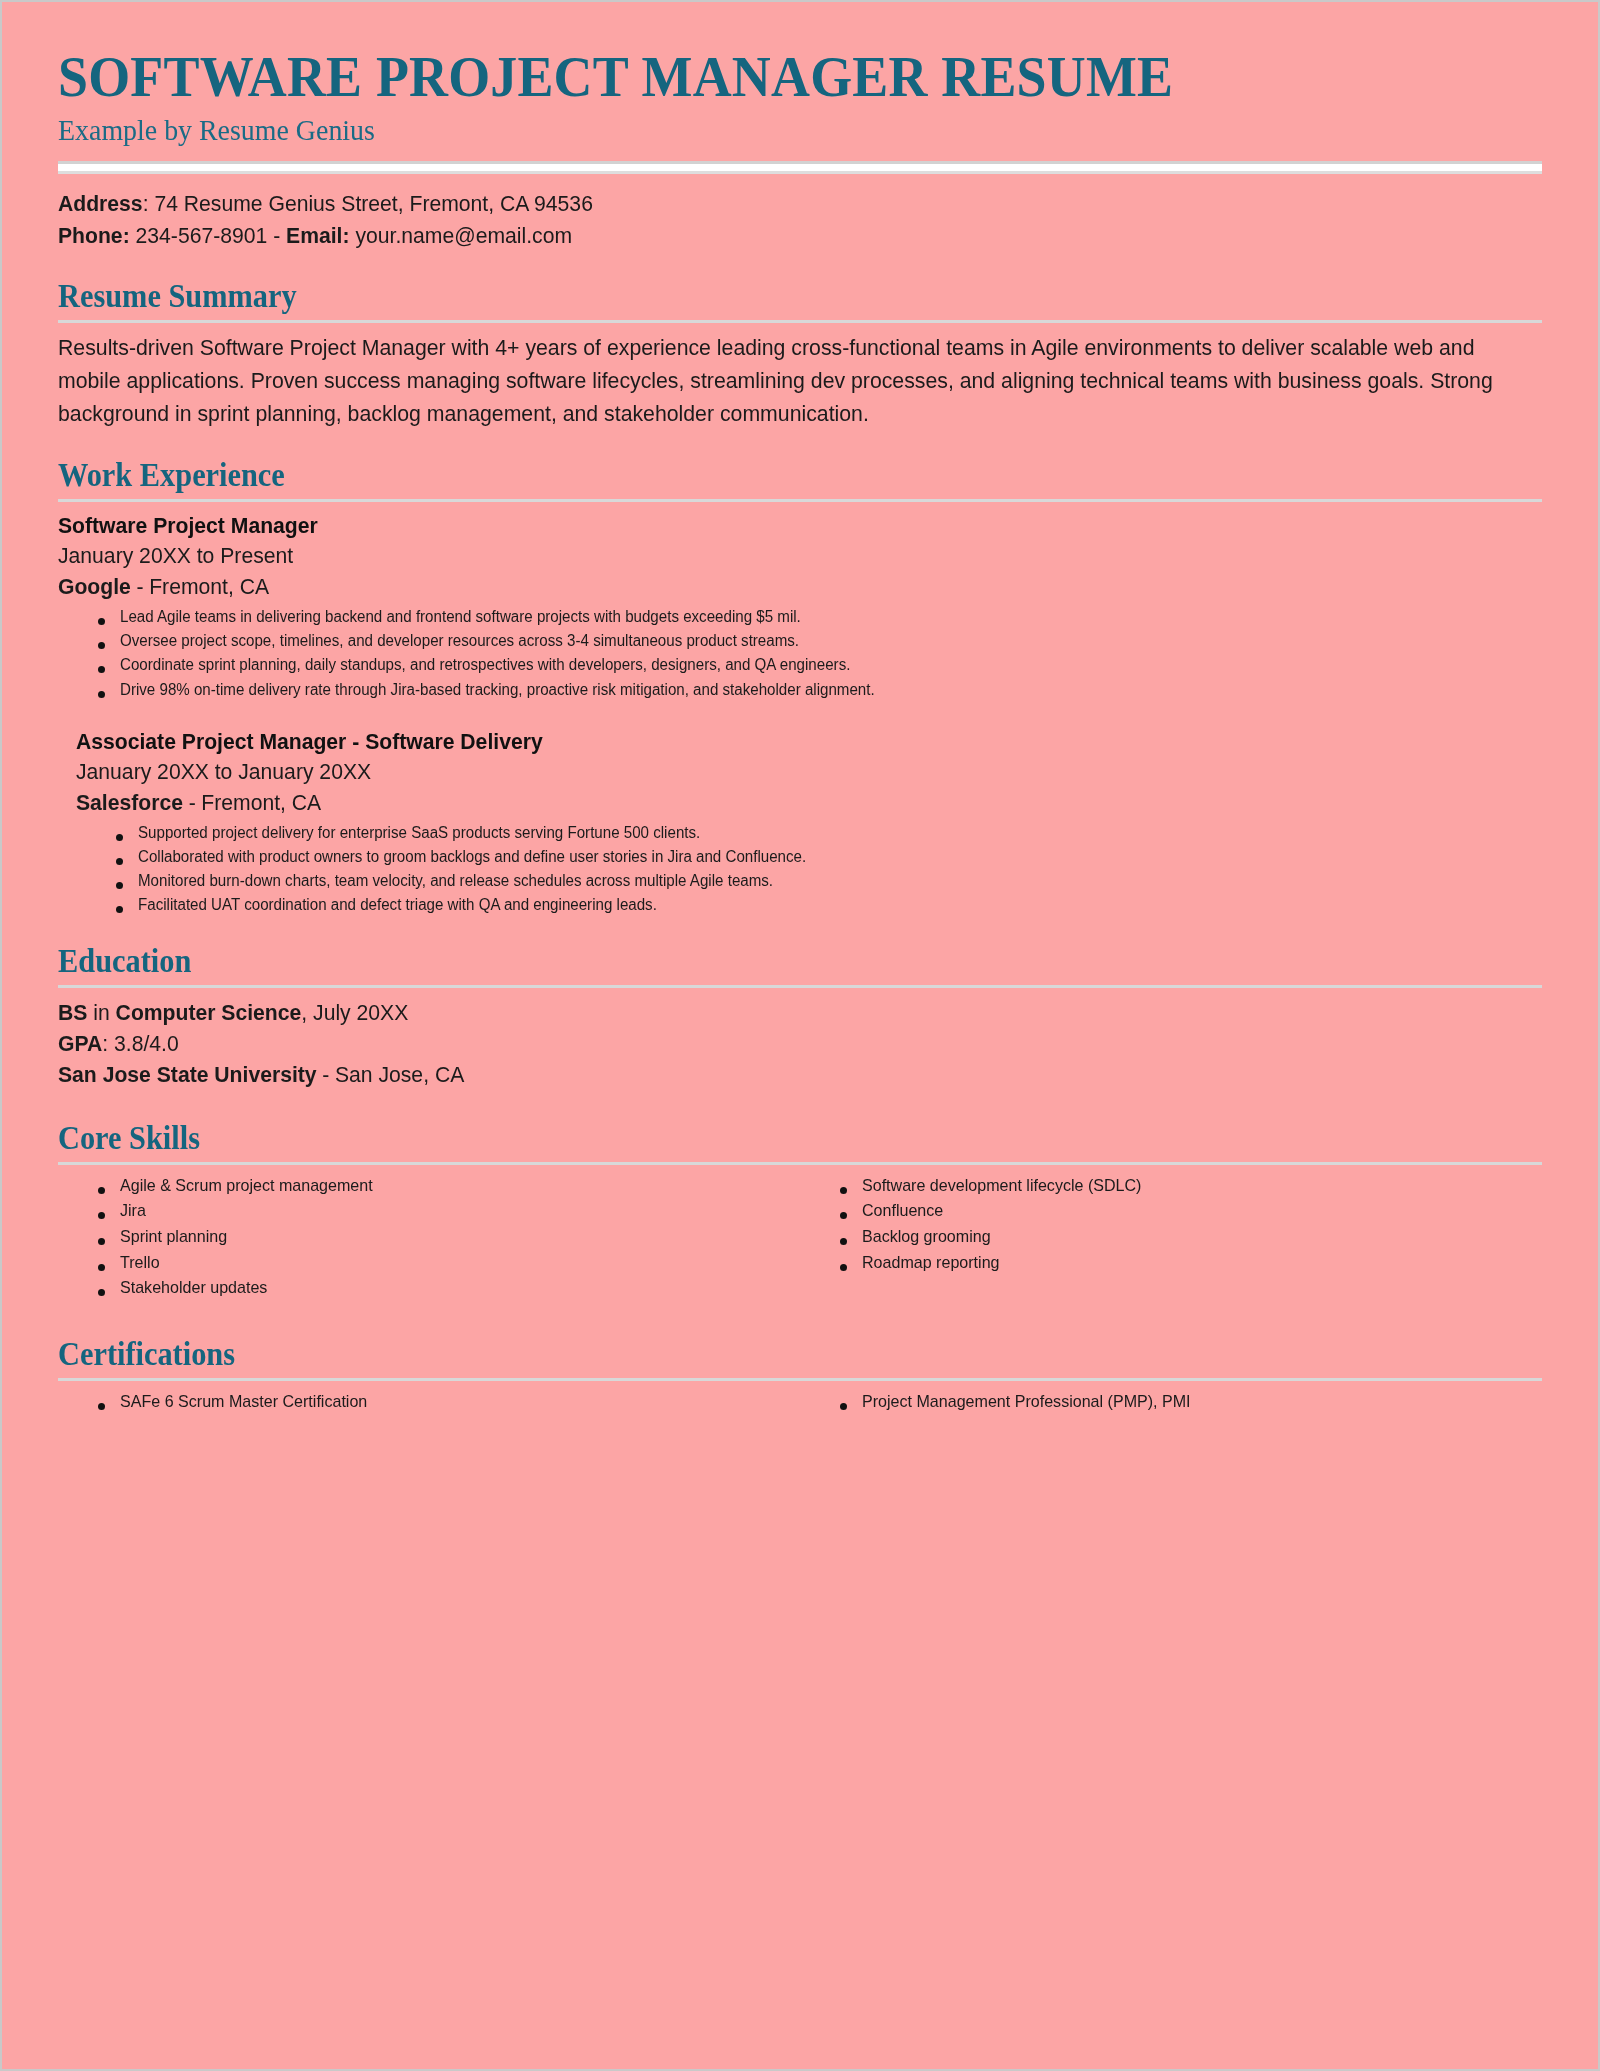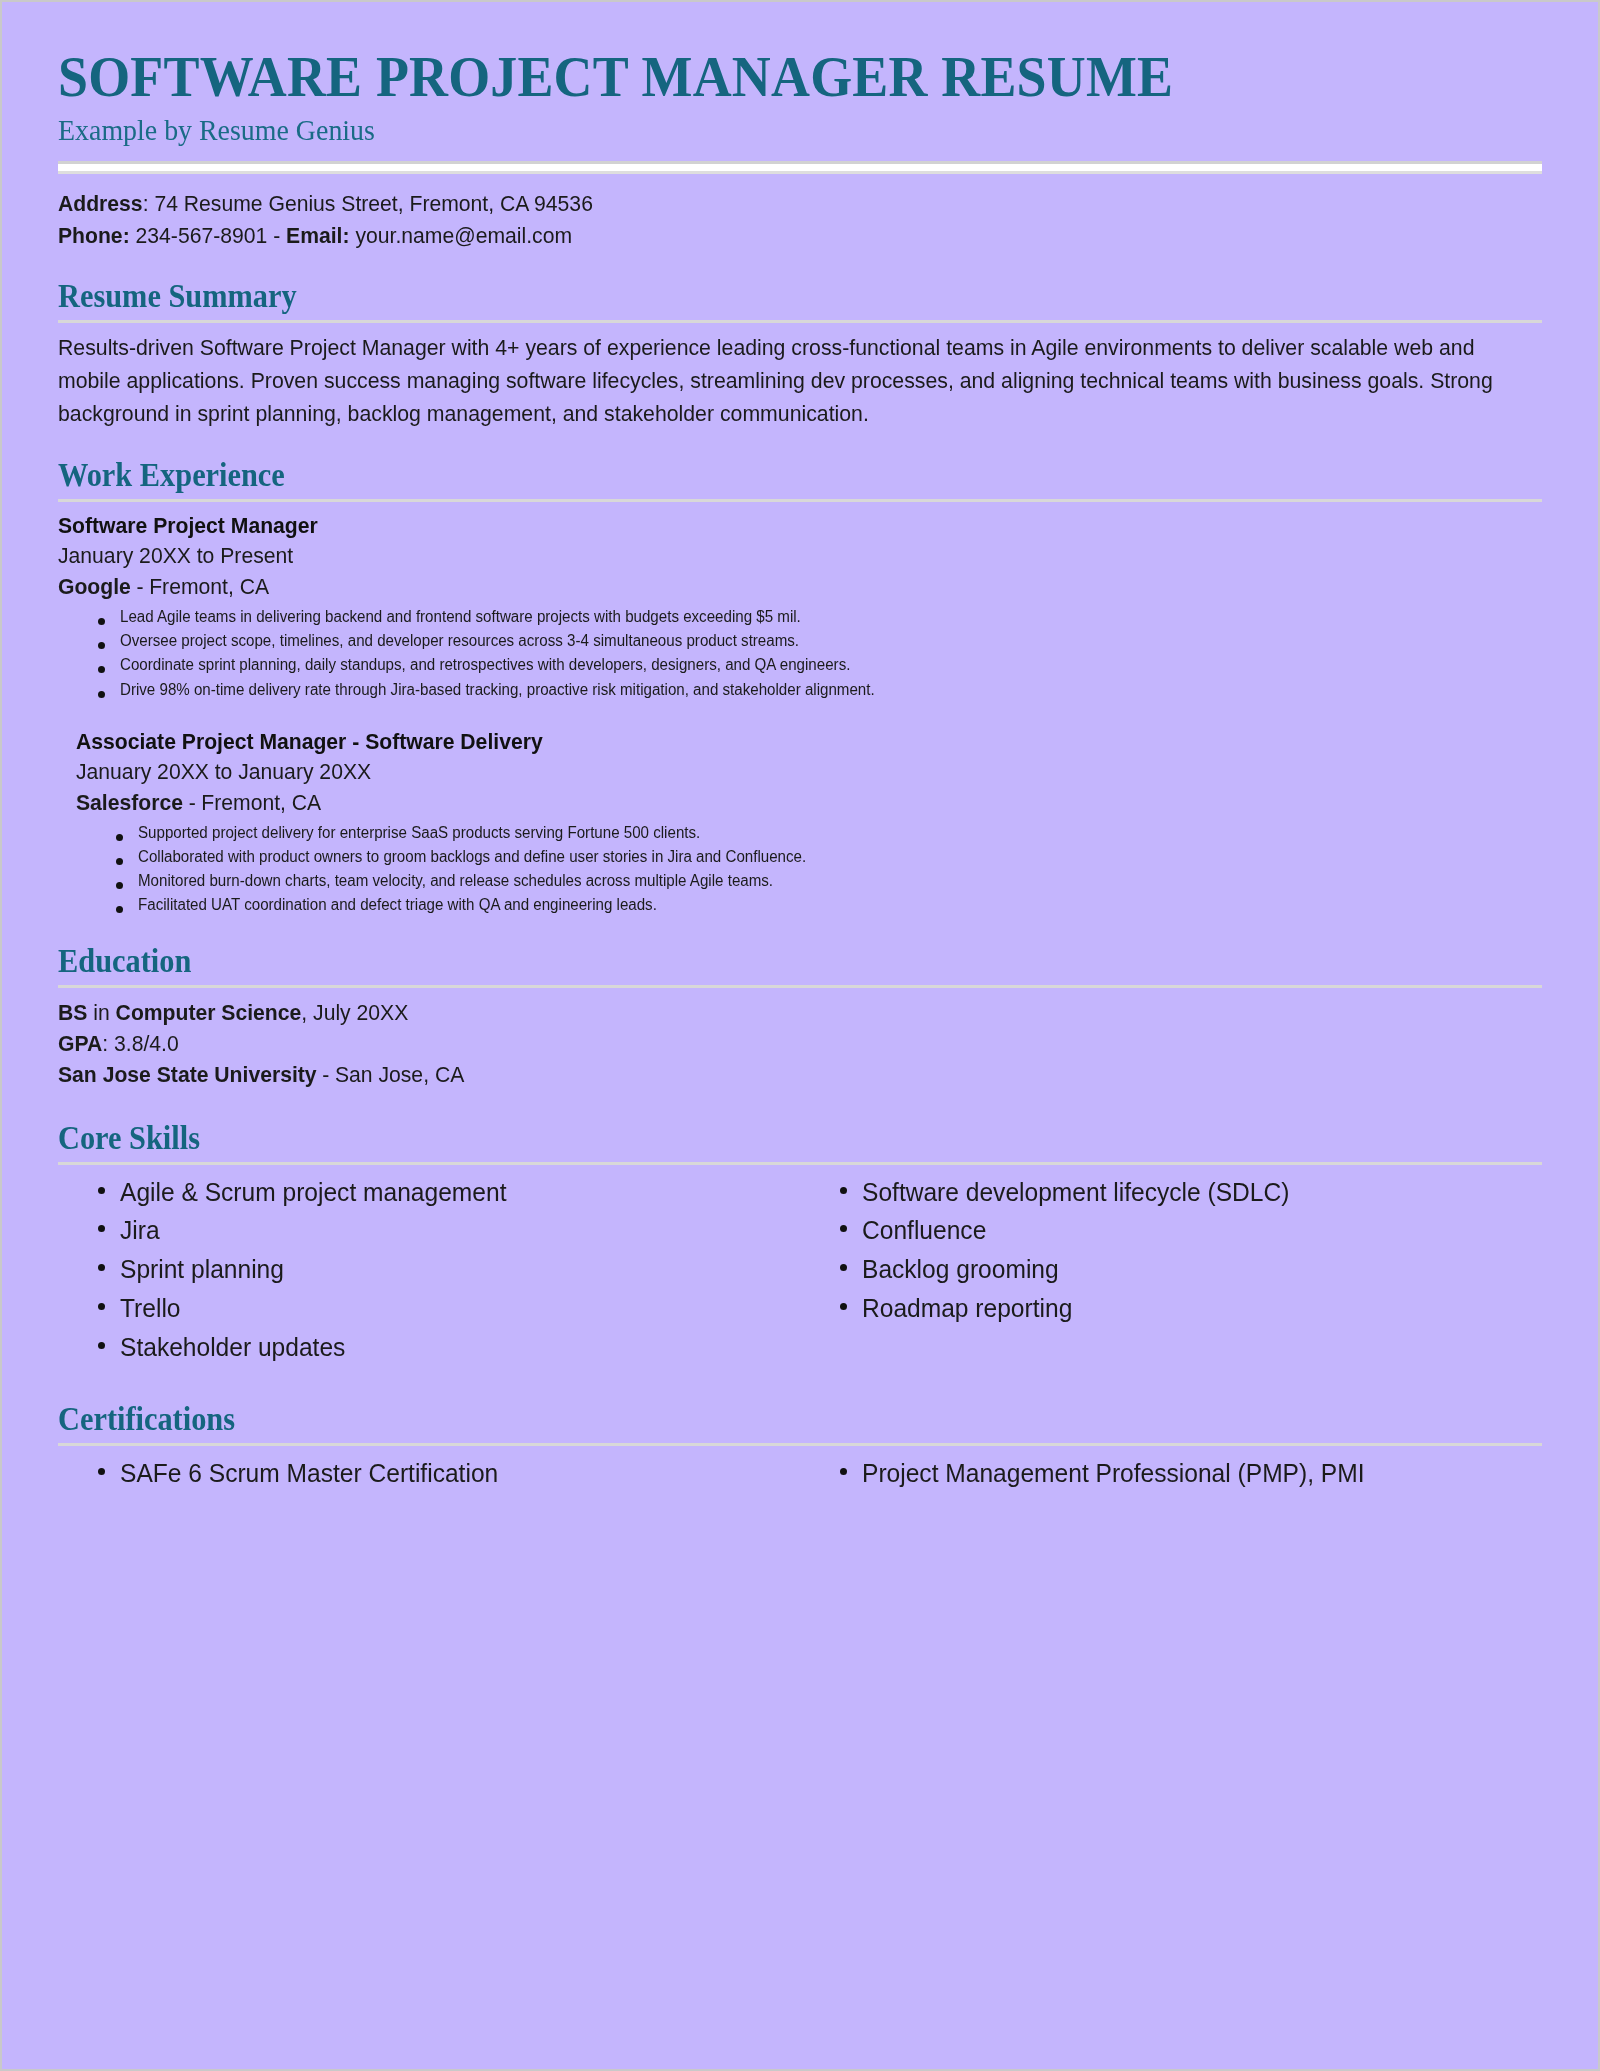--- a/index.html
+++ b/index.html
@@ -4,21 +4,21 @@
 <style>
   html, body {
     margin: 0;
     padding: 0;
     background: #ffffff;
   }
   .page {
     position: relative;
     width: 1600px;
     height: 2071px;
-    background: #c4b5fd;
+    background: #fca5a5;
     box-sizing: border-box;
     border: 2px solid #c9c9c9;
     overflow: hidden;
   }
   .inner {
     padding: 44px 56px 0 56px;
   }
 
   
   .resume-title {
@@ -171,21 +171,21 @@
   }
   .two-col .col { width: 50%; box-sizing: border-box; }
   .two-col .col ul {
     margin: 0;
     padding-left: 62px;
     list-style: none;
   }
   .two-col .col li {
     position: relative;
     font-family: "Liberation Sans", "DejaVu Sans", sans-serif;
-    font-size: 26px;
+    font-size: 17px;
     line-height: 1.45;
     color: #1b1b1b;
     margin-bottom: 1px;
   }
   .two-col .col li .txt {
     display: block;
     transform: scaleX(0.945);
     transform-origin: left top;
   }
   .two-col .col li::before {

